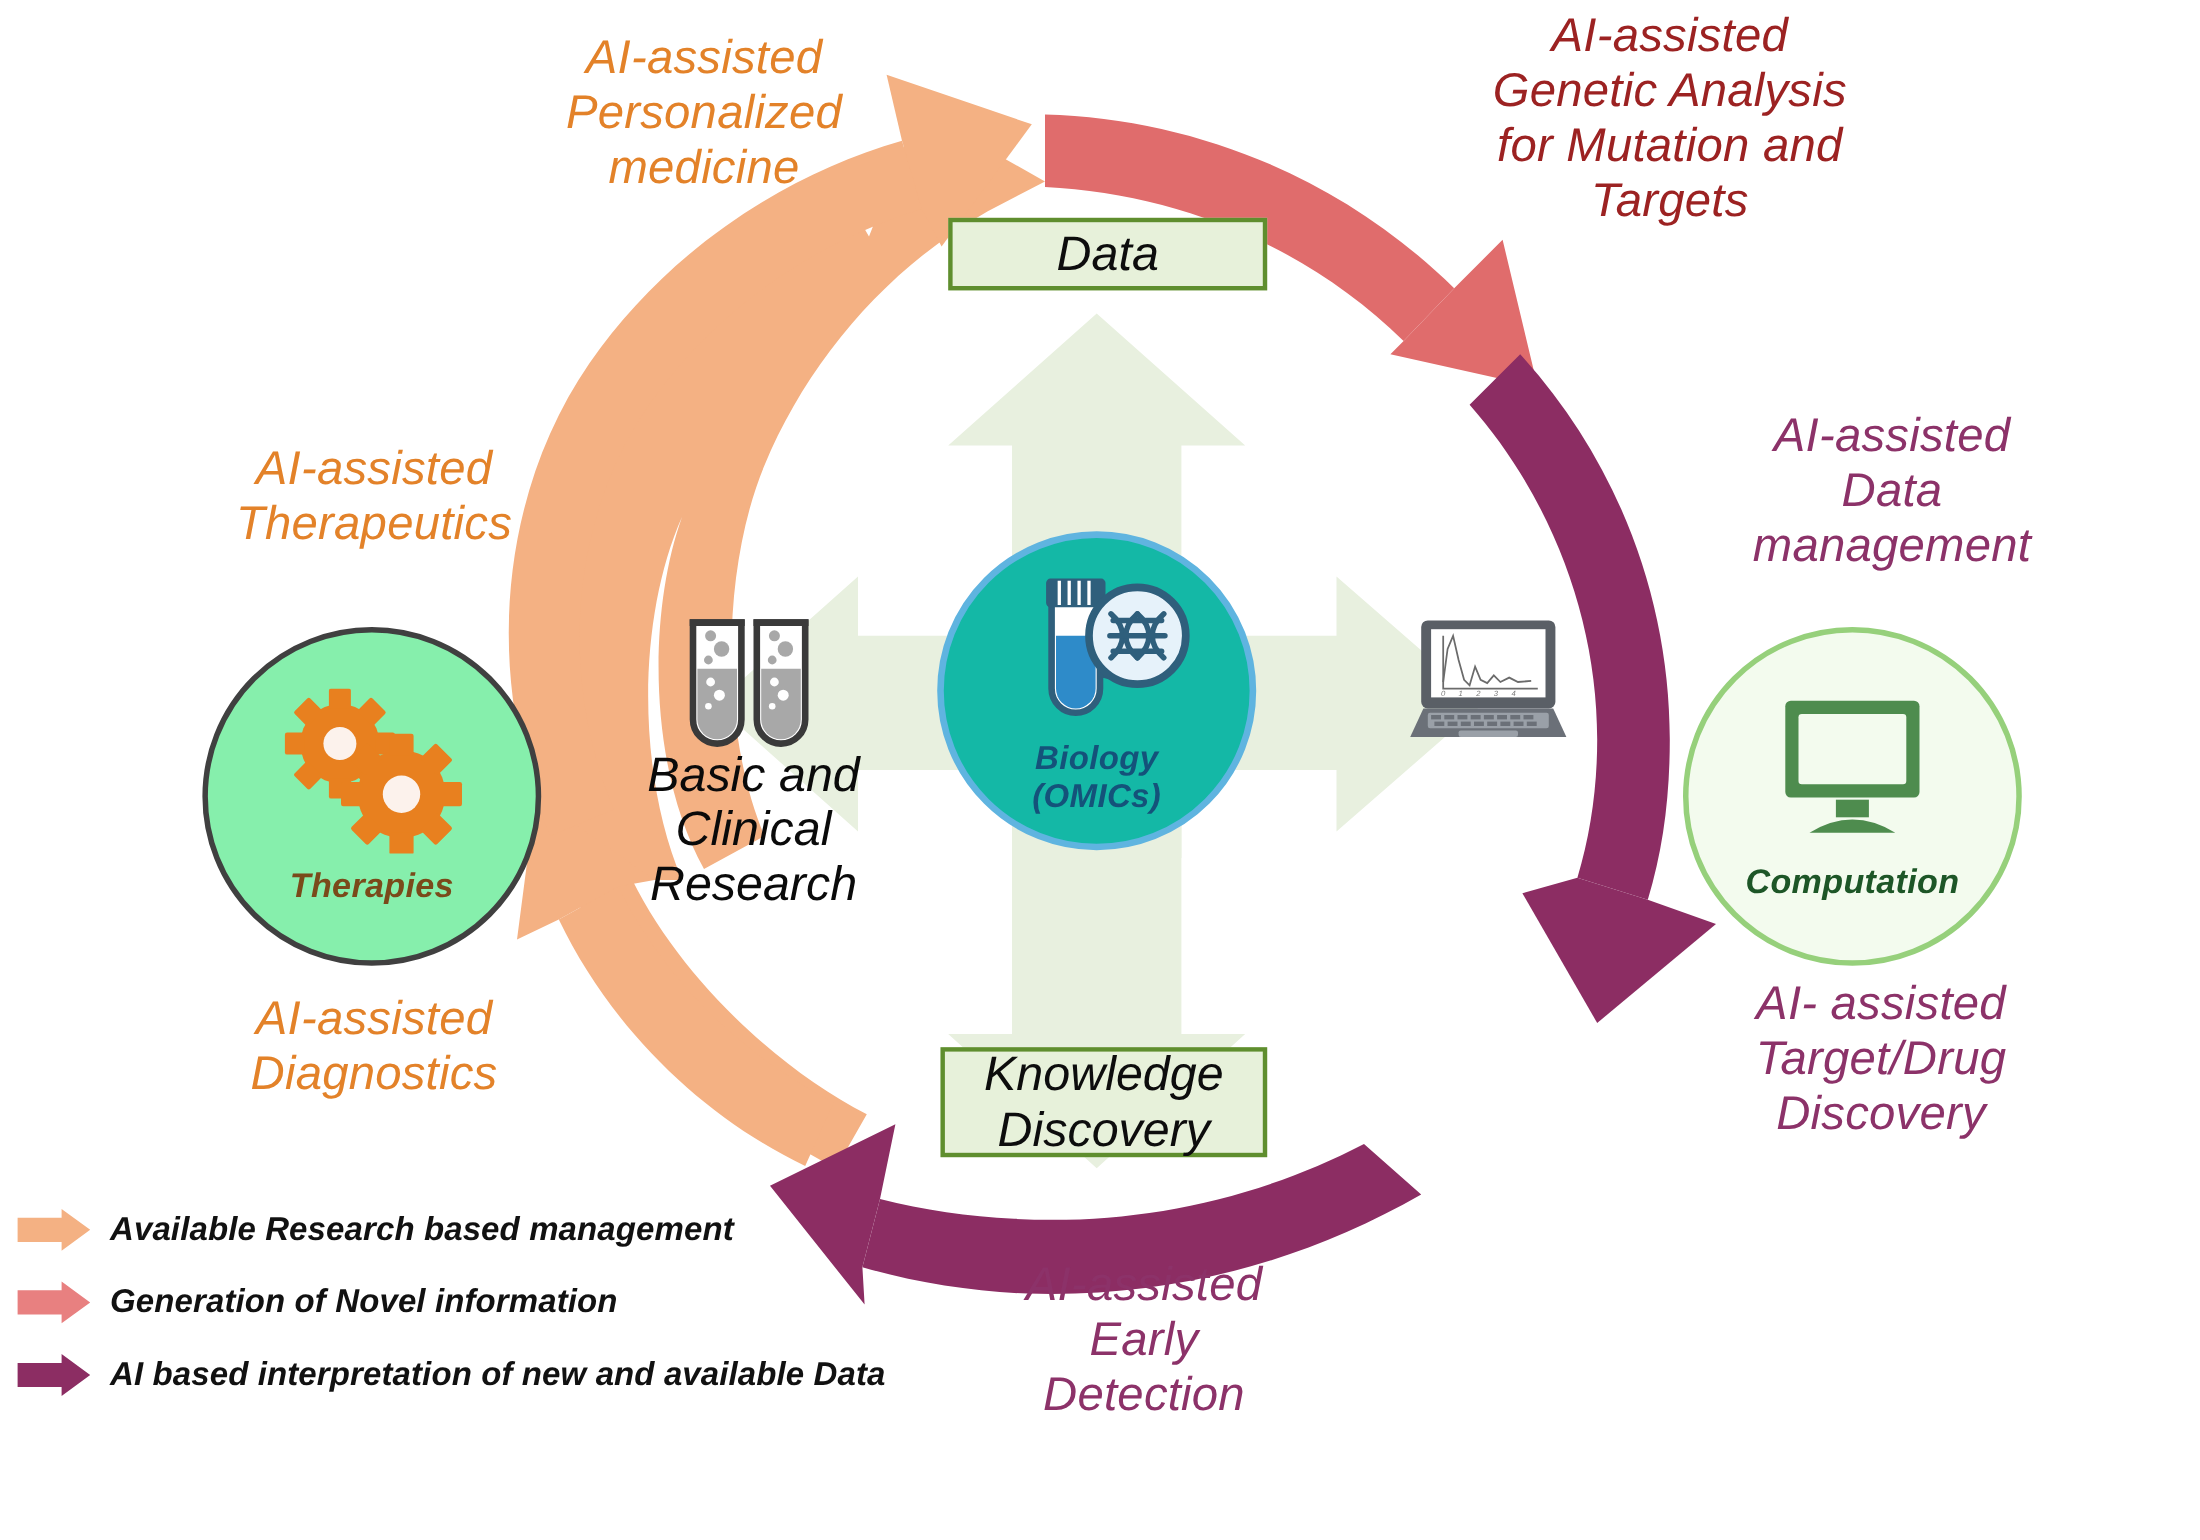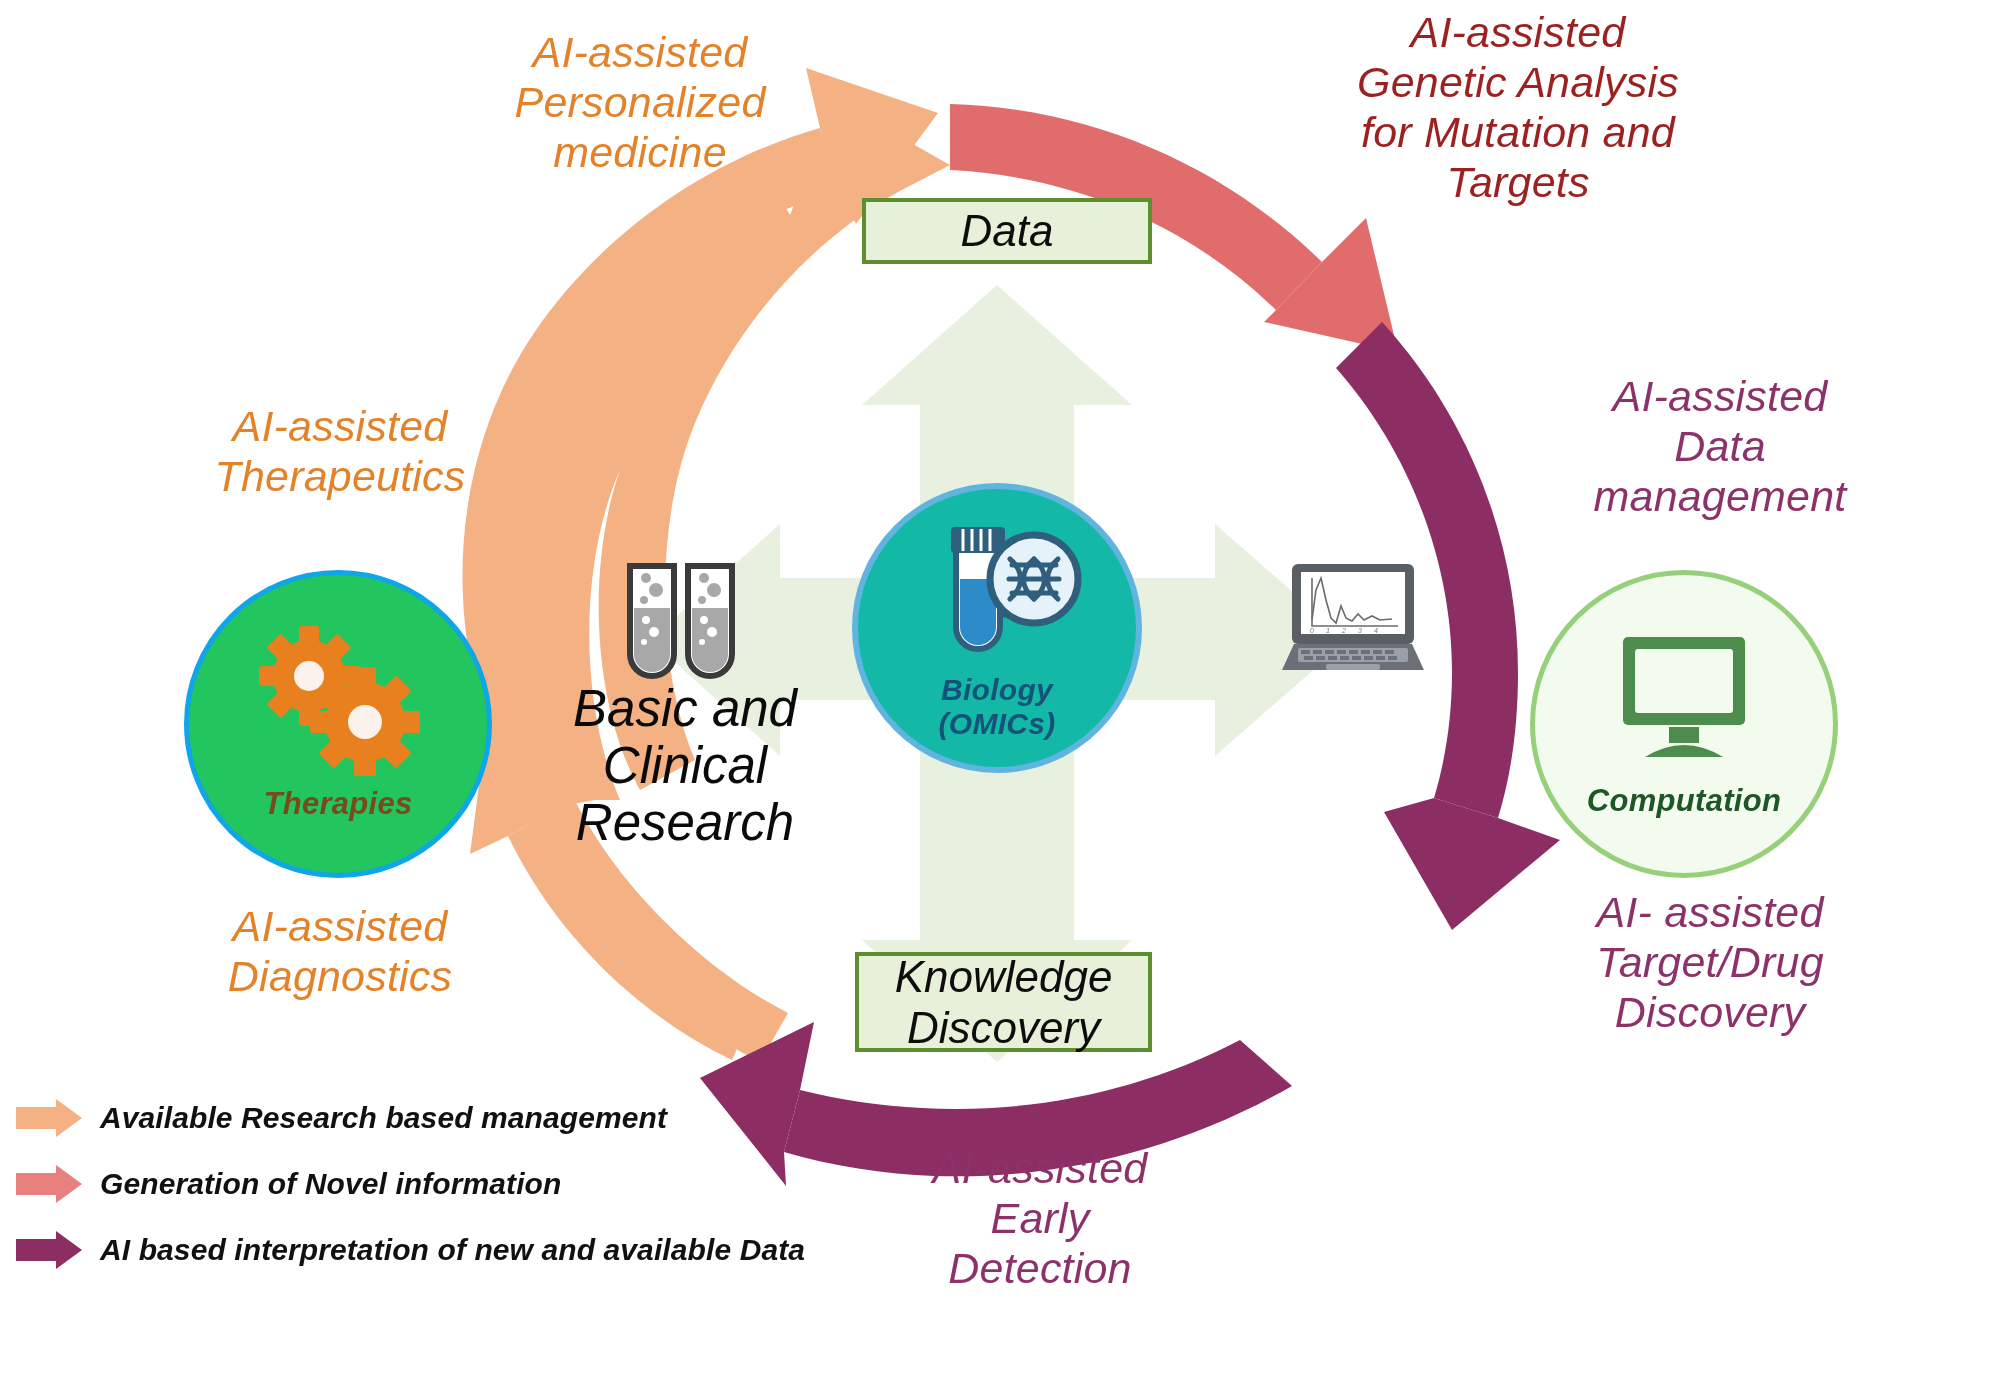--- a/index.html
+++ b/index.html
@@ -62,41 +62,41 @@
     white-space: pre-line;
     box-sizing: border-box;
   }
   #box-data      { left: 862px; top: 198px; width: 290px; height: 66px; }
   #box-knowledge { left: 855px; top: 952px; width: 297px; height: 100px; }
 
   
   .node-caption {
     position: absolute;
     text-align: center;
-    font-size: 51px;
+    font-size: 44px;
     line-height: 1.12;
     color: #0a0a0a;
     white-space: pre-line;
   }
   #cap-research { left: 540px;  top: 680px; width: 290px; }
   #cap-network  { left: 1218px; top: 680px; width: 280px; }
 
   
   .node-circle {
     position: absolute;
     border-radius: 50%;
     box-sizing: border-box;
     display: flex;
     flex-direction: column;
     align-items: center;
     justify-content: center;
   }
   #circle-therapies {
     left: 184px; top: 570px; width: 308px; height: 308px;
-    background: #22c55e; border: 5px solid #0ea5e9;
+    background: #86efac; border: 5px solid #404040;
   }
   #circle-computation {
     left: 1530px; top: 570px; width: 308px; height: 308px;
     background: #f3fbee; border: 5px solid #96d07b;
   }
   #circle-biology {
     left: 852px; top: 483px; width: 290px; height: 290px;
     background: #14b8a6; border: 6px solid #5fb4e0;
   }
   .node-title {

